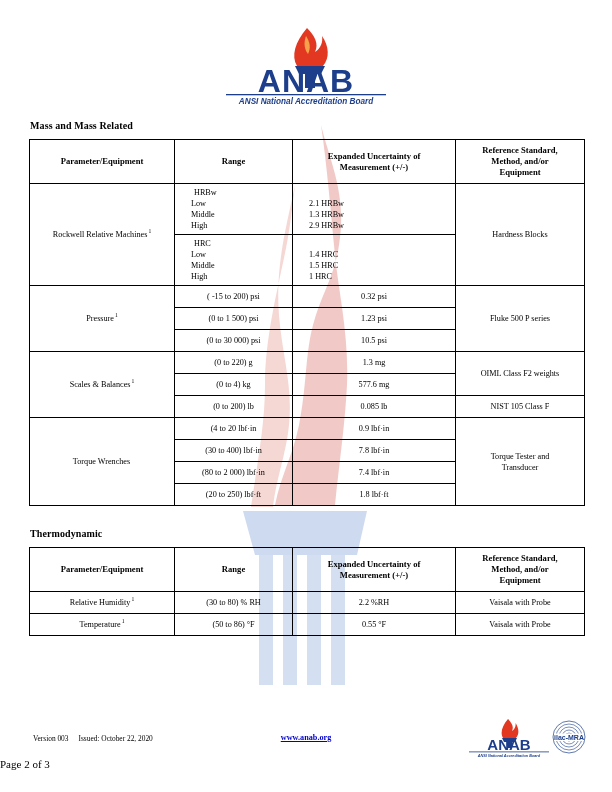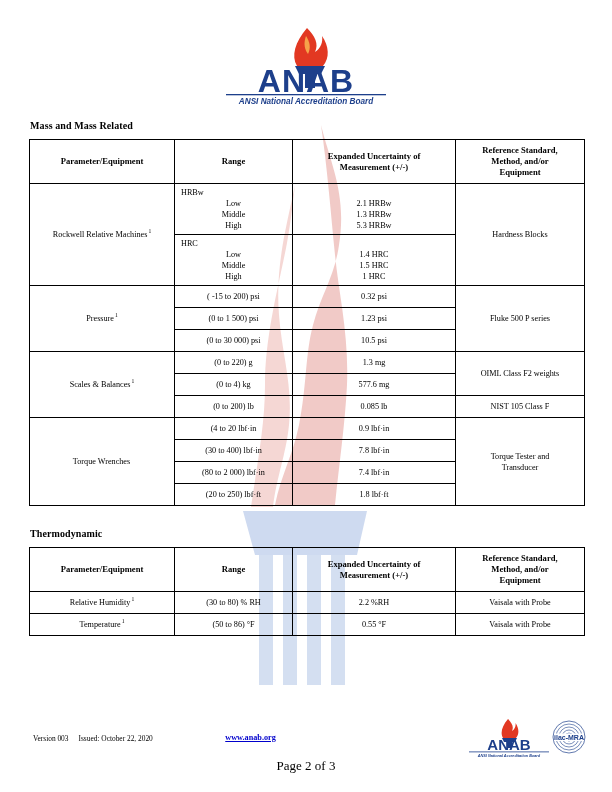--- a/index.html
+++ b/index.html
@@ -71,37 +71,37 @@
   table.cert th {
     font-weight: bold;
     font-size: 8.6px;
     line-height: 11px;
     padding: 5px 4px;
   }
   table.cert td {
     font-weight: normal;
     font-size: 8.2px;
     line-height: 11px;
-    padding: 3px 3px;
+    padding: 3px 16px;
   }
   td.param {
     font-size: 8.2px;
   }
   td.tall {
     line-height: 11.5px;
   }
   .sub {
     font-size: 5.6px;
     vertical-align: super;
     line-height: 0;
     padding-left: 1px;
   }
   .grade-block {
     display: block;
-    text-align: center;
+    text-align: left;
   }
   .scale-label {
     display: block;
     text-align: left;
     padding-left: 3px;
   }
 
   
   .footer-left {
     position: absolute;
@@ -111,37 +111,36 @@
     font-size: 7.4px;
     color: #000;
     white-space: nowrap;
     z-index: 3;
   }
   .footer-left .gap { display: inline-block; width: 10px; }
   .footer-url {
     position: absolute;
     left: 0;
     top: 733px;
-    width: 501px;
+    width: 612px;
     text-align: center;
     font-family: "Liberation Serif", serif;
     font-size: 8.2px;
     font-weight: bold;
     color: #0000cc;
     text-decoration: underline;
     z-index: 3;
   }
   .footer-page {
     position: absolute;
     left: 0;
     top: 758px;
     width: 612px;
-    text-align: center;
-    font-family: "Liberation Serif", serif;
-    font-size: 13px;
+    font-family: "Liberation Serif", serif;
+    font-size: 11px;
     color: #000;
     z-index: 3;
   }
   #footer-logos {
     position: absolute;
     left: 462px;
     top: 716px;
     width: 125px;
     height: 42px;
     z-index: 3;
@@ -221,21 +220,21 @@
         <td class="tall">
           <span class="scale-label">HRBw</span>
           <span class="grade-block">Low</span>
           <span class="grade-block">Middle</span>
           <span class="grade-block">High</span>
         </td>
         <td class="tall">
           <span class="grade-block" style="visibility:hidden;">&nbsp;</span>
           <span class="grade-block">2.1 HRBw</span>
           <span class="grade-block">1.3 HRBw</span>
-          <span class="grade-block">5.3 HRBw</span>
+          <span class="grade-block">2.9 HRBw</span>
         </td>
         <td rowspan="2">Hardness Blocks</td>
       </tr>
 
       <tr style="height:49px;">
         <td class="tall">
           <span class="scale-label">HRC</span>
           <span class="grade-block">Low</span>
           <span class="grade-block">Middle</span>
           <span class="grade-block">High</span>

